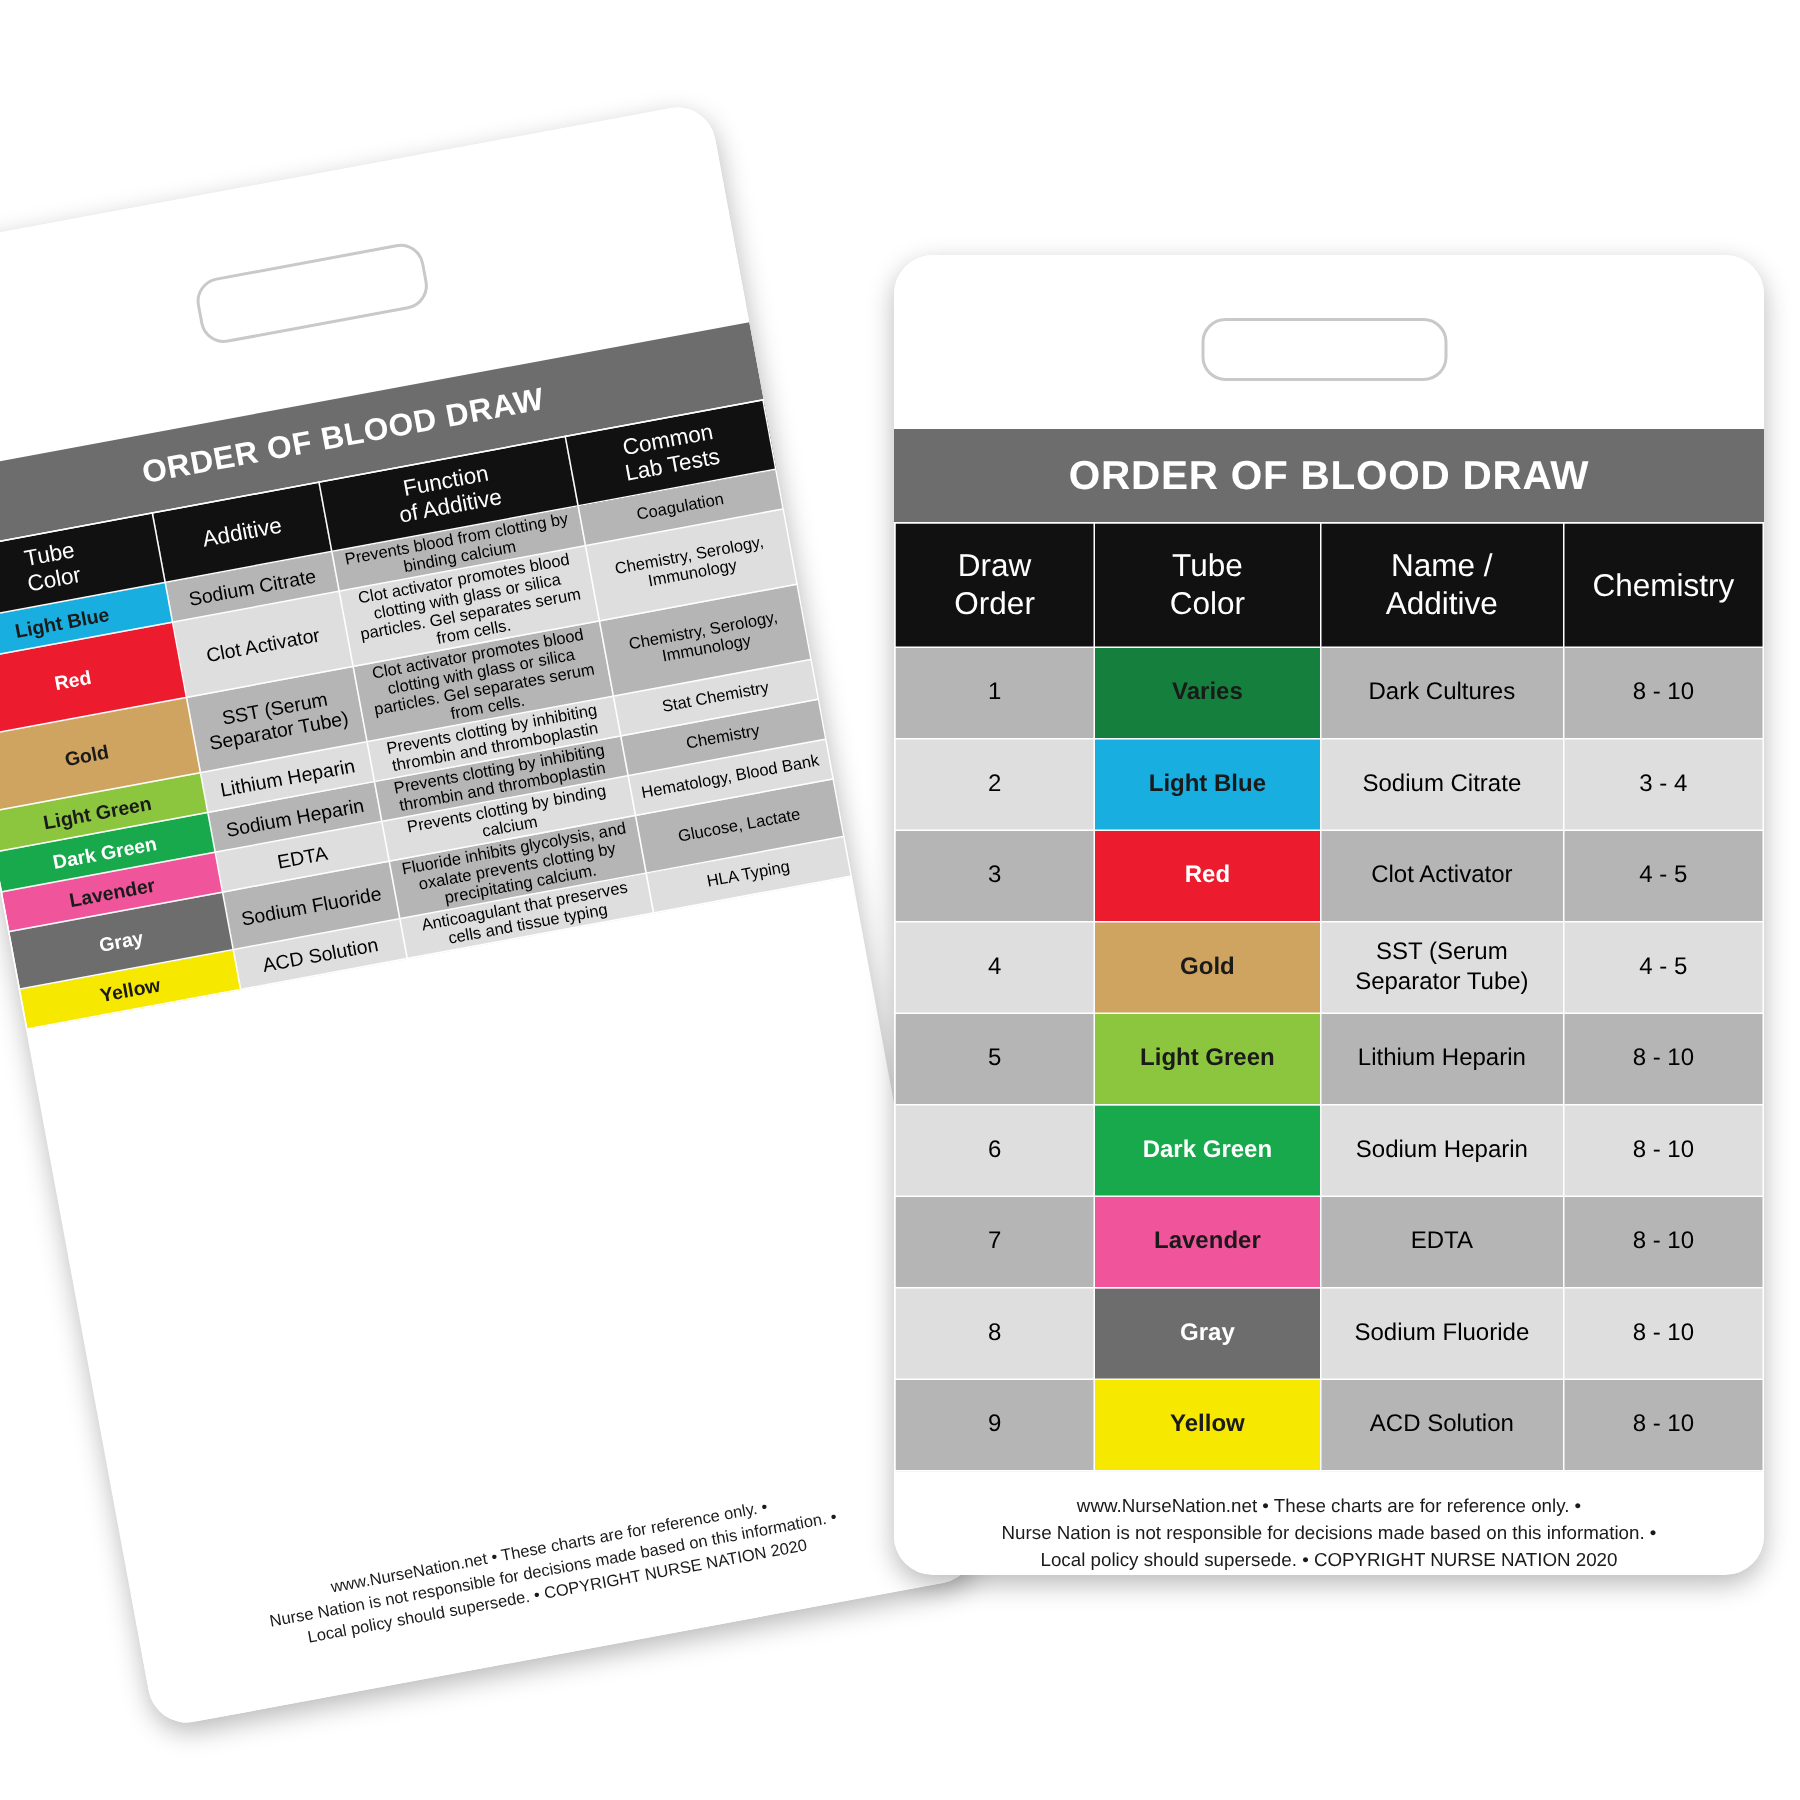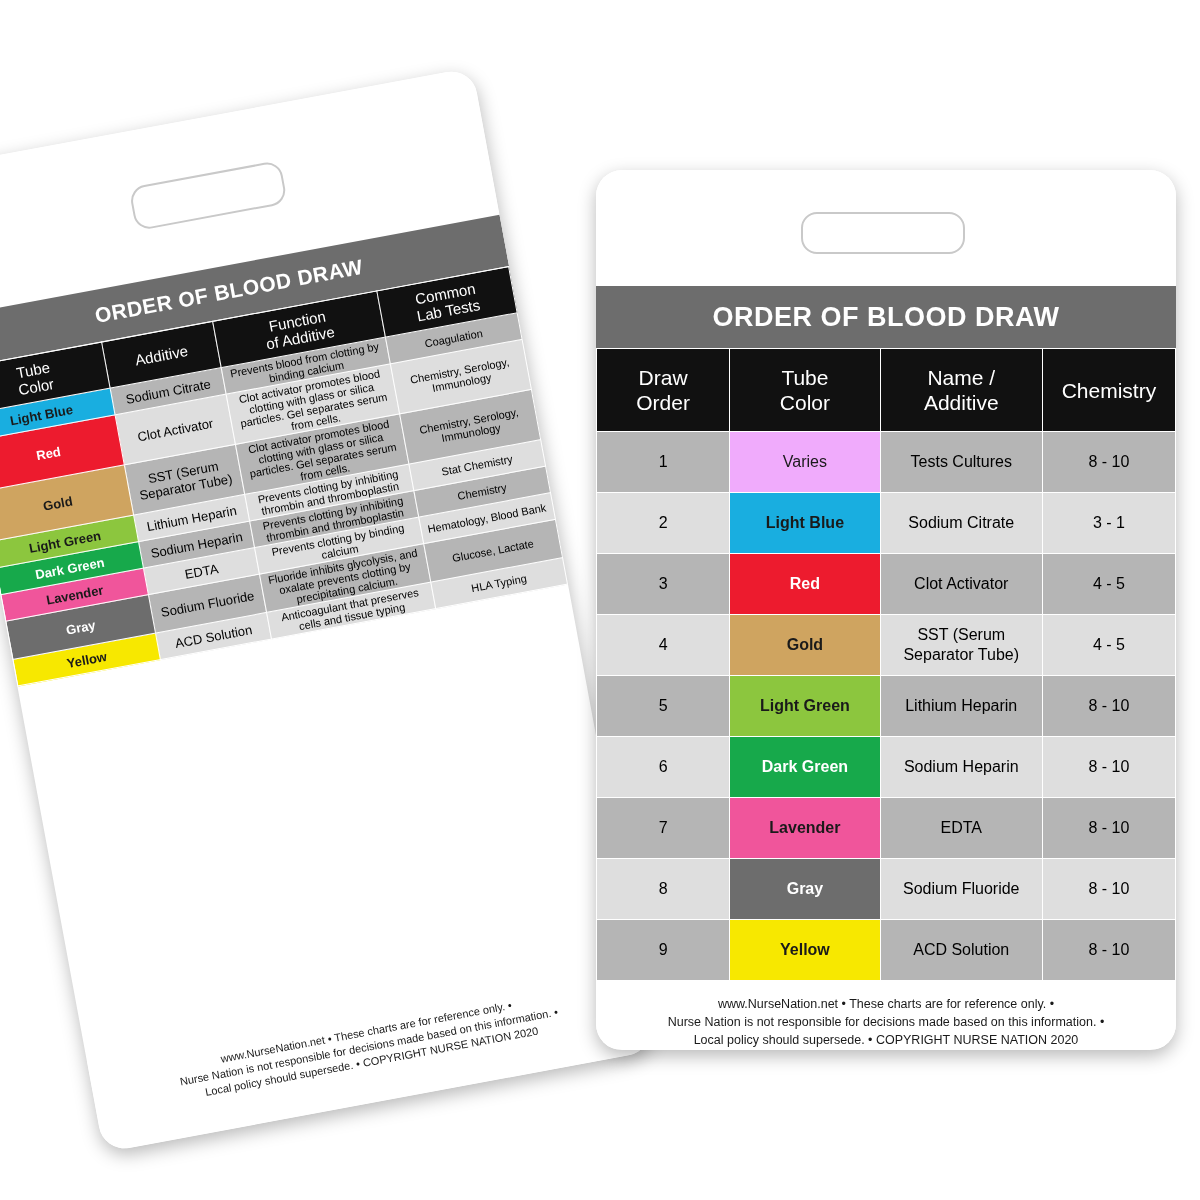--- a/index.html
+++ b/index.html
@@ -250,29 +250,29 @@
           <tr>
             <th>Draw<br>Order</th>
             <th>Tube<br>Color</th>
             <th>Name /<br>Additive</th>
             <th>Chemistry</th>
           </tr>
         </thead>
       <tbody>
           <tr>
             <td style="background: rgb(181, 181, 181);">1</td>
-            <td style="background: #f0abfc; color: rgb(26, 26, 26); font-weight: normal;">Varies</td>
-            <td style="background: rgb(181, 181, 181);">Tests Cultures</td>
+            <td style="background: #15803d; color: rgb(26, 26, 26); font-weight: bold;">Varies</td>
+            <td style="background: rgb(181, 181, 181);">Dark Cultures</td>
             <td style="background: rgb(181, 181, 181);">8 - 10</td>
           </tr>
           <tr>
             <td style="background: rgb(222, 222, 222);">2</td>
             <td style="background: rgb(25, 174, 224); color: rgb(26, 26, 26); font-weight: bold;">Light Blue</td>
             <td style="background: rgb(222, 222, 222);">Sodium Citrate</td>
-            <td style="background: rgb(222, 222, 222);">3 - 1</td>
+            <td style="background: rgb(222, 222, 222);">3 - 4</td>
           </tr>
           <tr>
             <td style="background: rgb(181, 181, 181);">3</td>
             <td style="background: rgb(237, 27, 46); color: rgb(255, 255, 255); font-weight: bold;">Red</td>
             <td style="background: rgb(181, 181, 181);">Clot Activator</td>
             <td style="background: rgb(181, 181, 181);">4 - 5</td>
           </tr>
           <tr>
             <td style="background: rgb(222, 222, 222);">4</td>
             <td style="background: rgb(207, 164, 96); color: rgb(26, 26, 26); font-weight: bold;">Gold</td>

